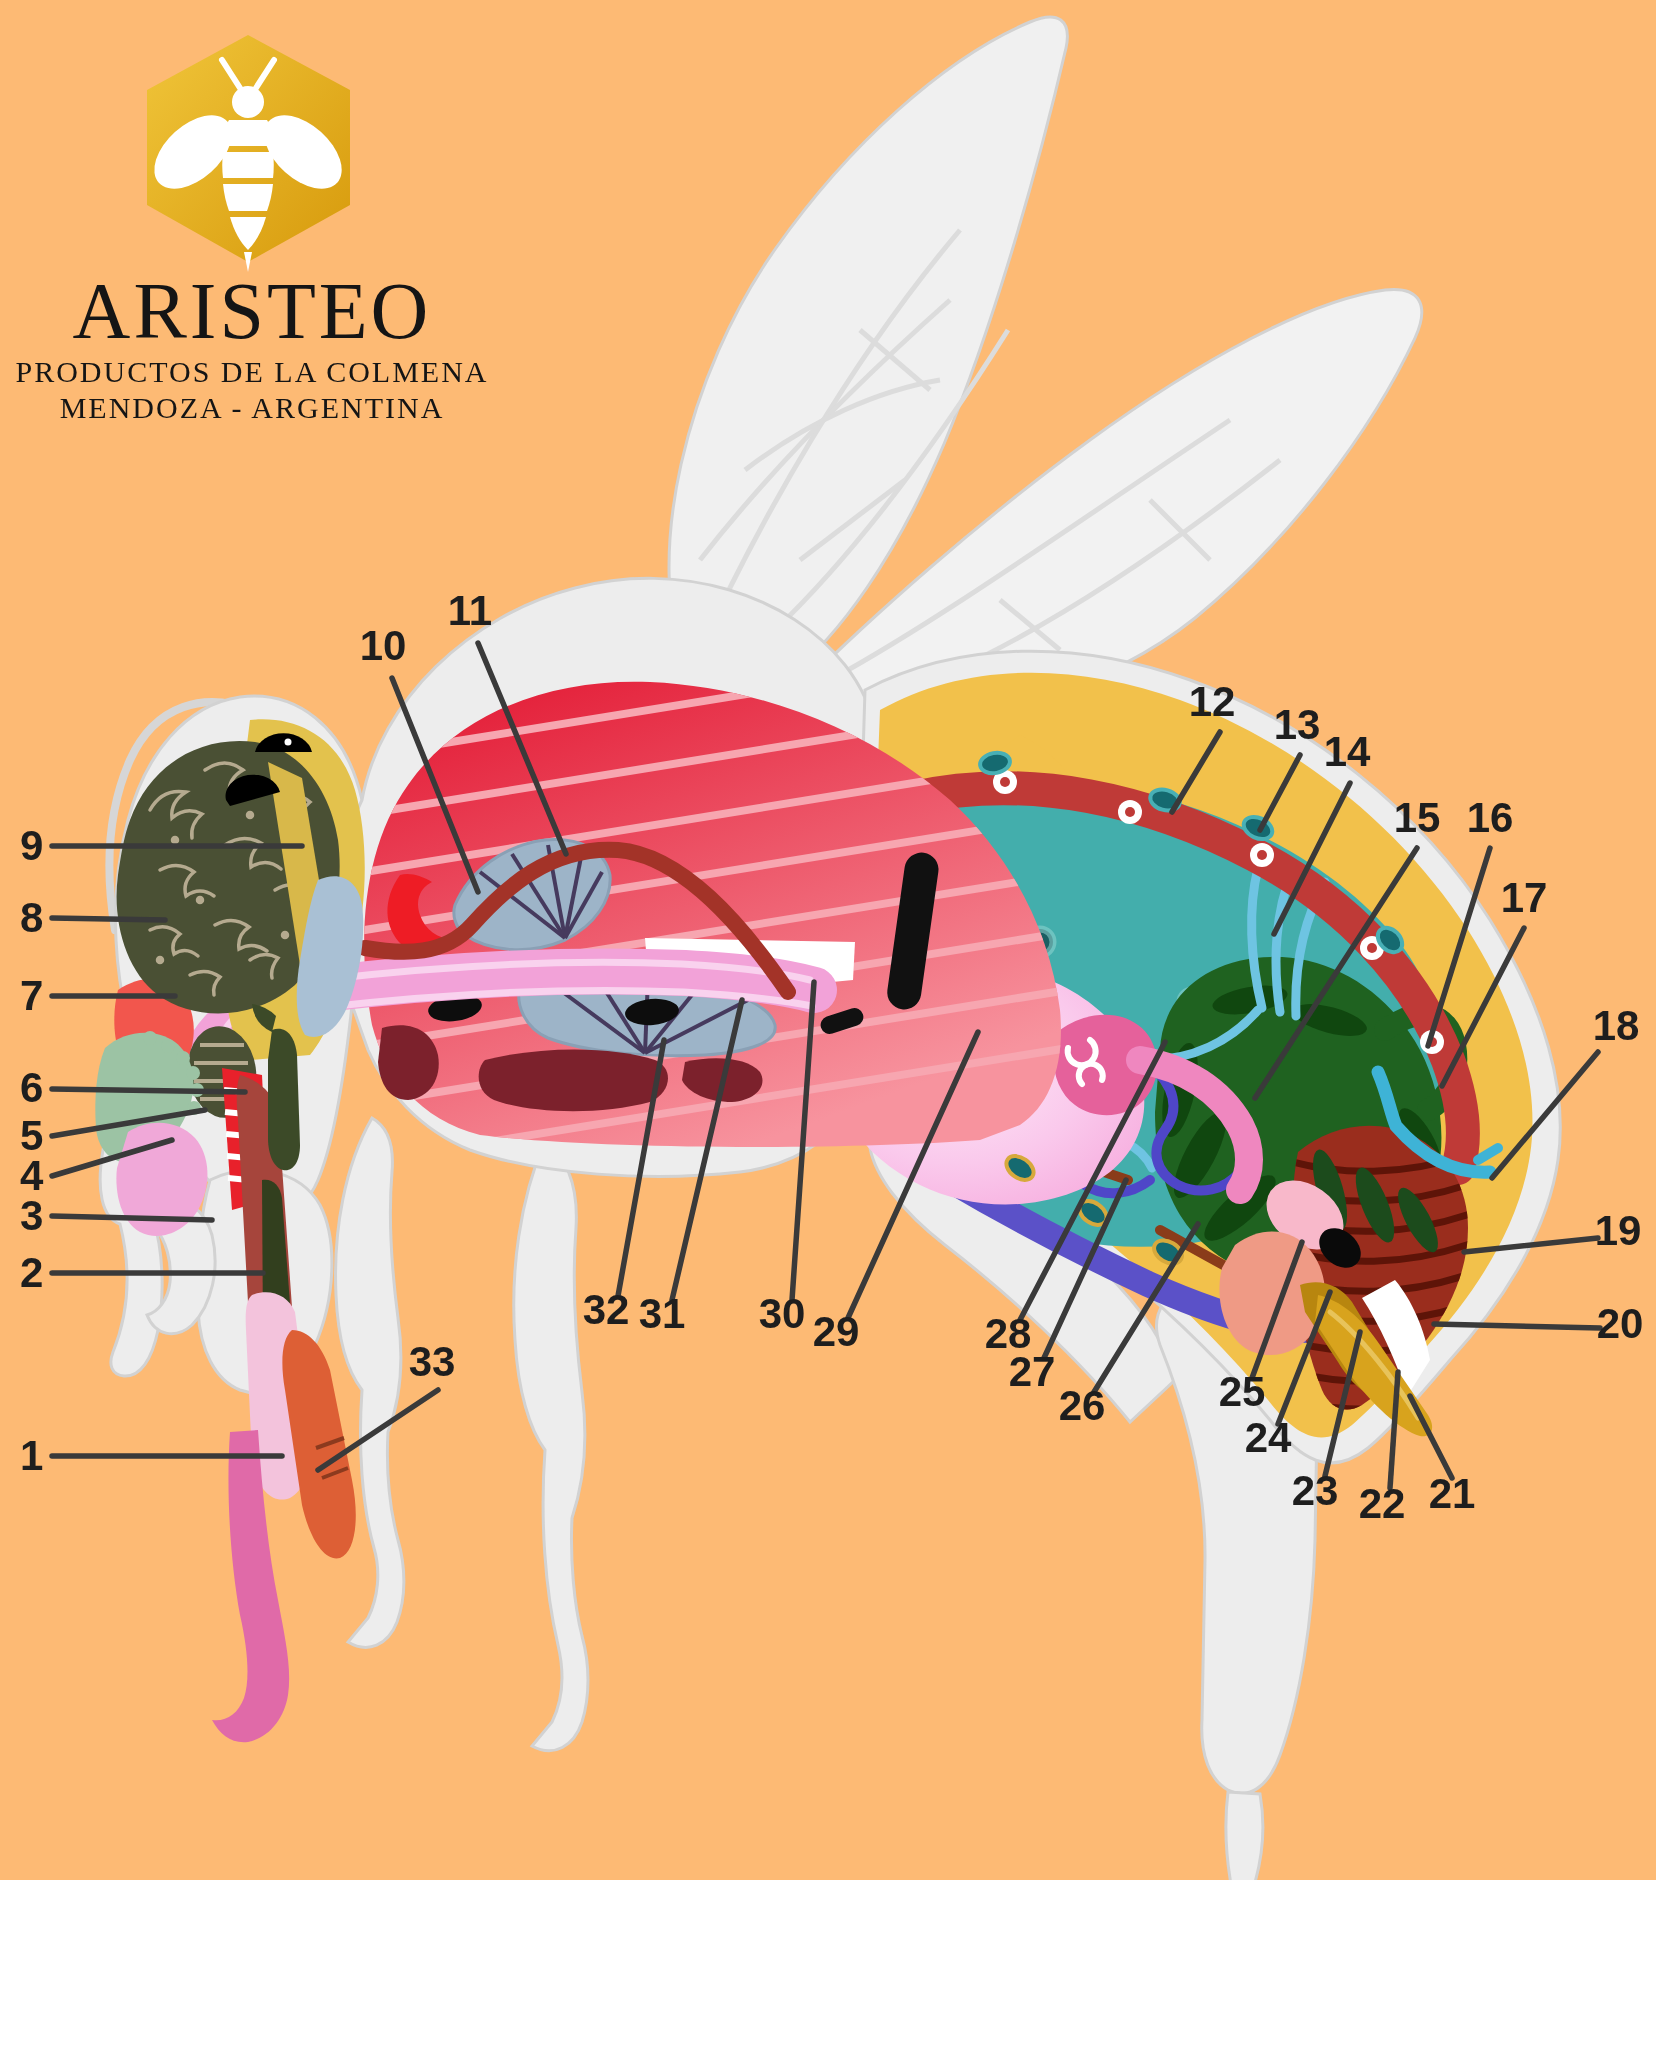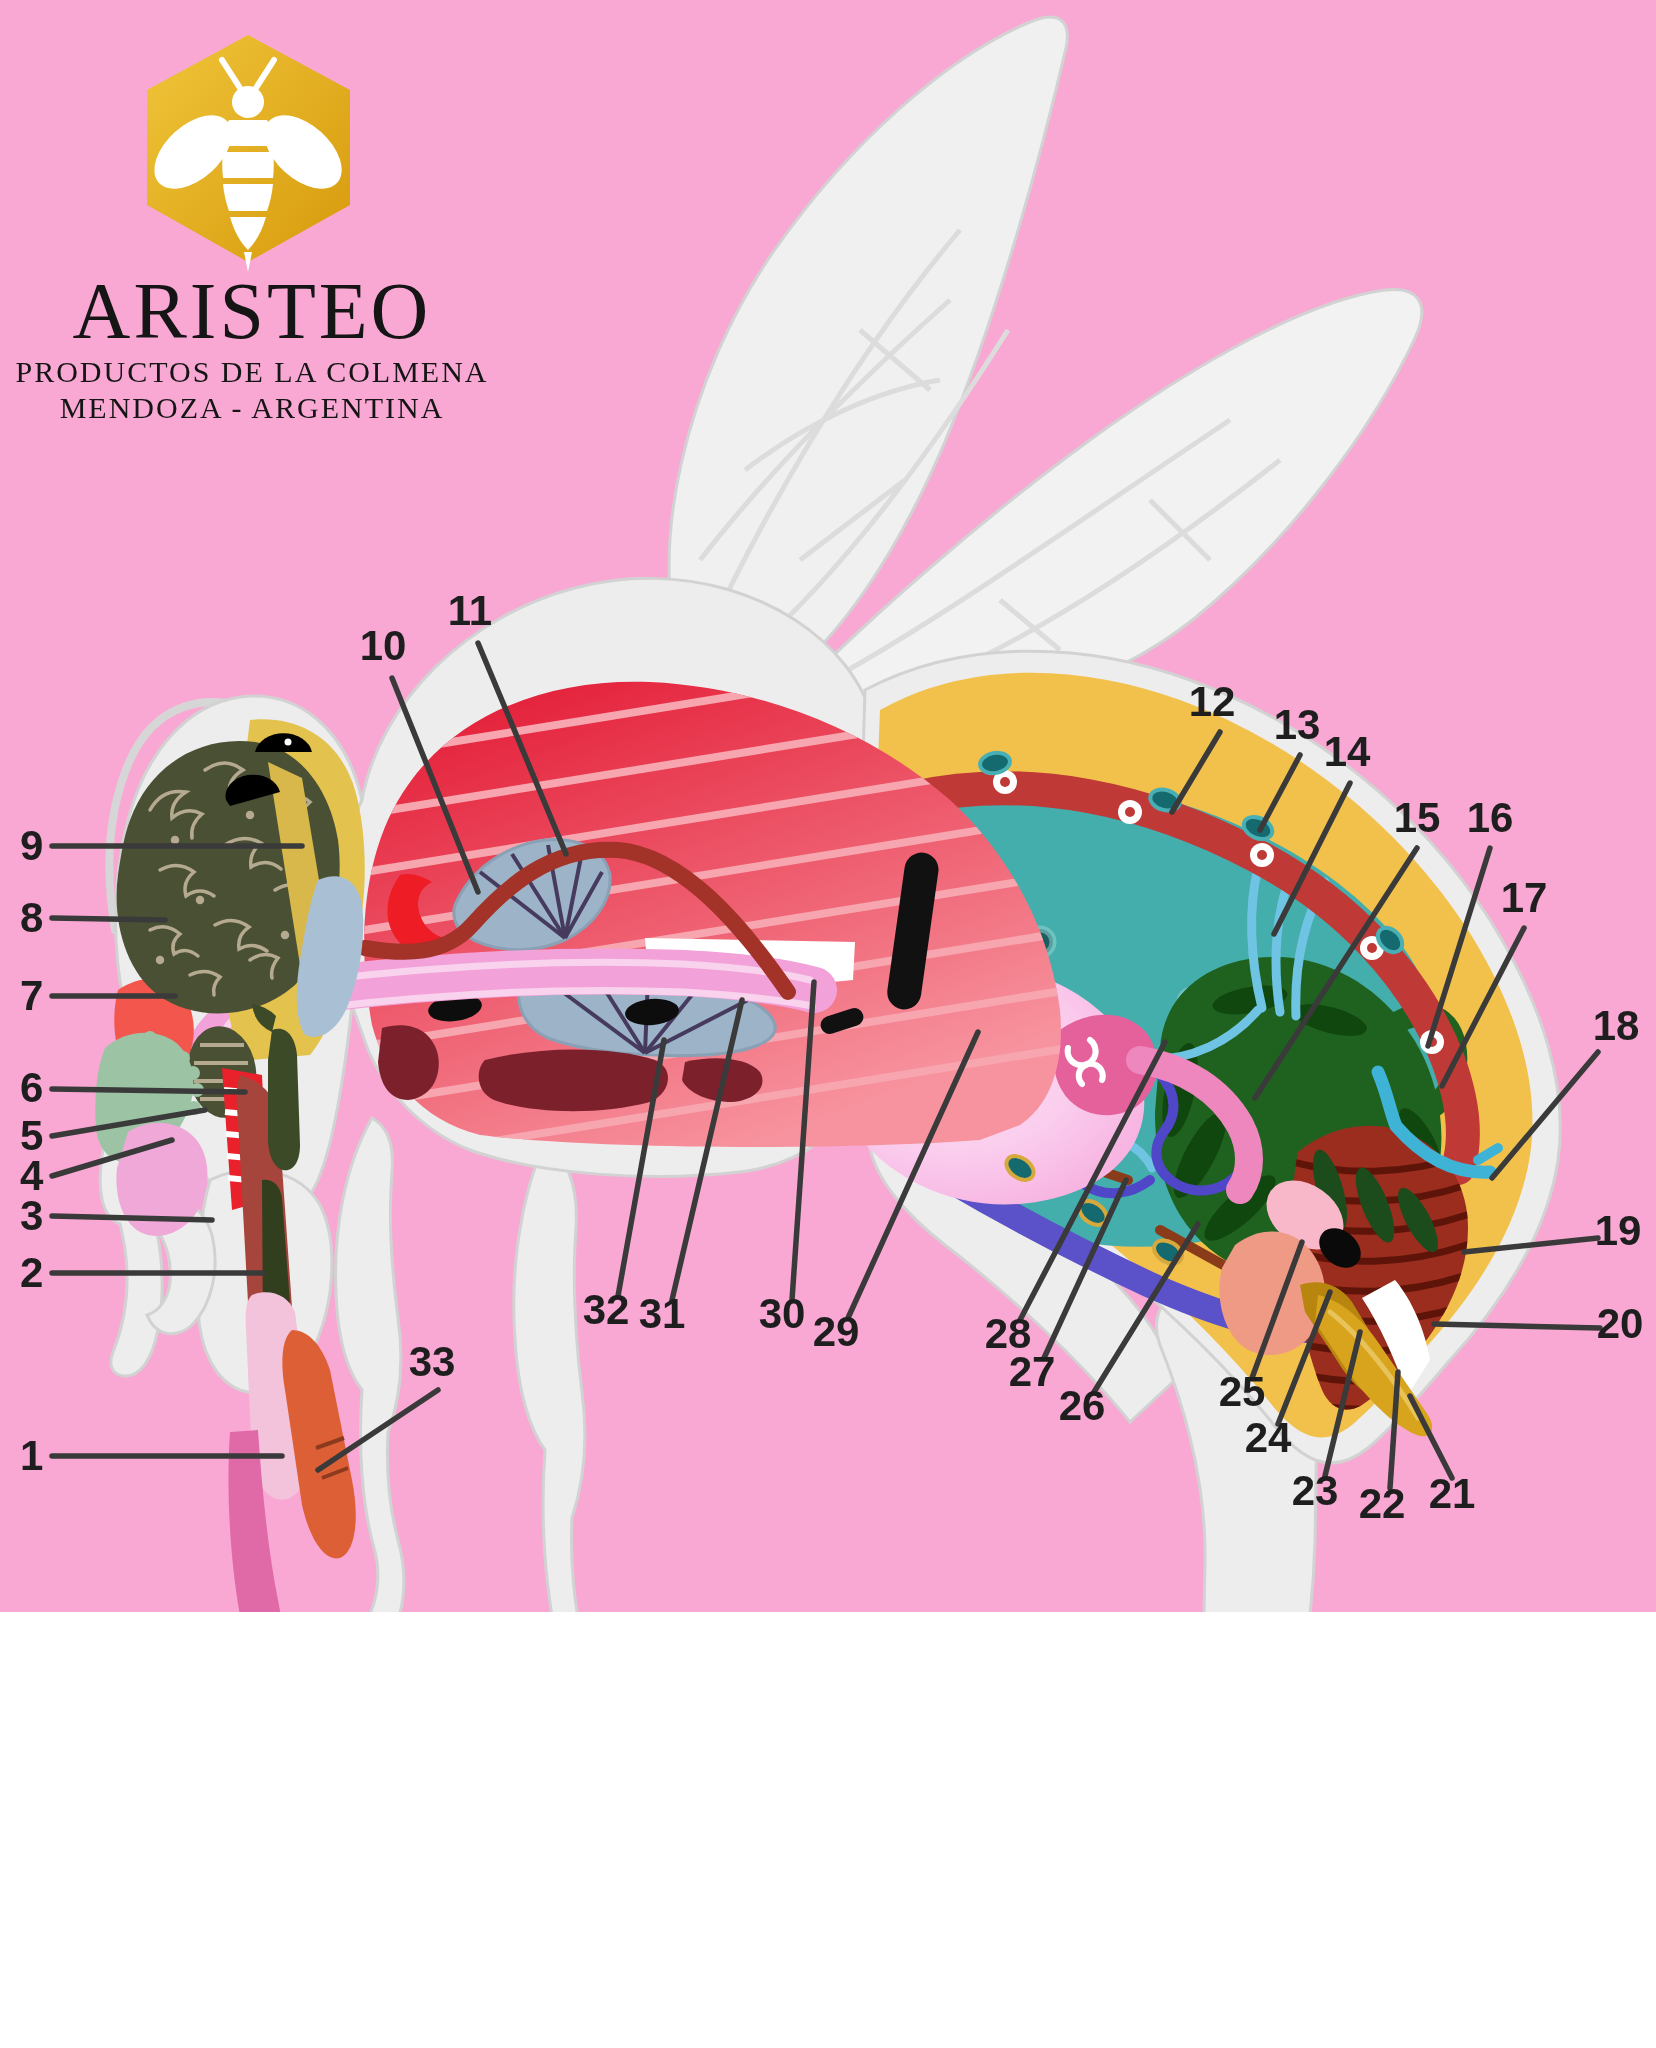--- a/index.html
+++ b/index.html
@@ -1,16 +1,16 @@
 <!DOCTYPE html>
 <html><head>
 <meta charset="utf-8">
 <style>
   html,body{margin:0;padding:0;background:#fff}
-  .stage{width:1656px;height:1612px;position:relative;background:#f9a8d4;overflow:hidden}
+  .stage{width:1656px;height:1880px;position:relative;background:#fdba74;overflow:hidden}
   svg{display:block}
   .leader{fill:none;stroke:#3a3a3a;stroke-width:5.5;stroke-linecap:round}
   .label-num{font-family:"Liberation Sans",sans-serif;font-weight:bold;font-size:42px;fill:#1e1e1e}
   .logo-brand{font-family:"Liberation Serif",serif;font-size:80px;letter-spacing:3px;fill:#151515}
   .logo-sub{font-family:"Liberation Serif",serif;font-size:30px;letter-spacing:2px;fill:#151515}
 </style>
 </head>
 <body>
 
 <div class="stage">

